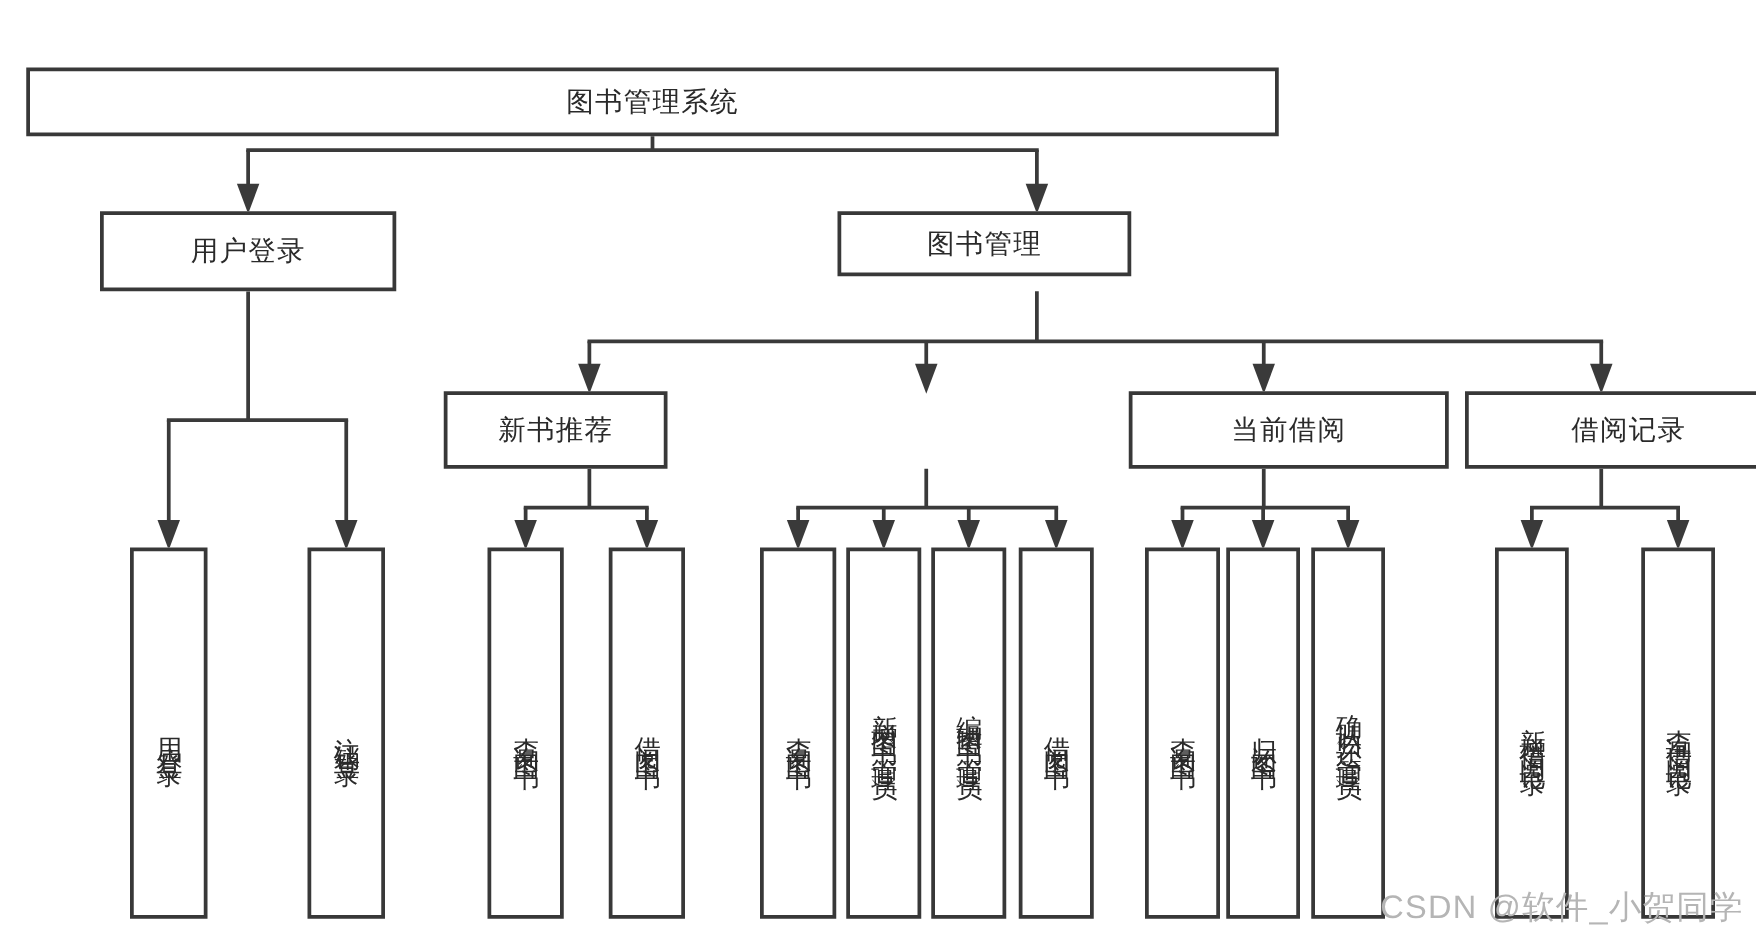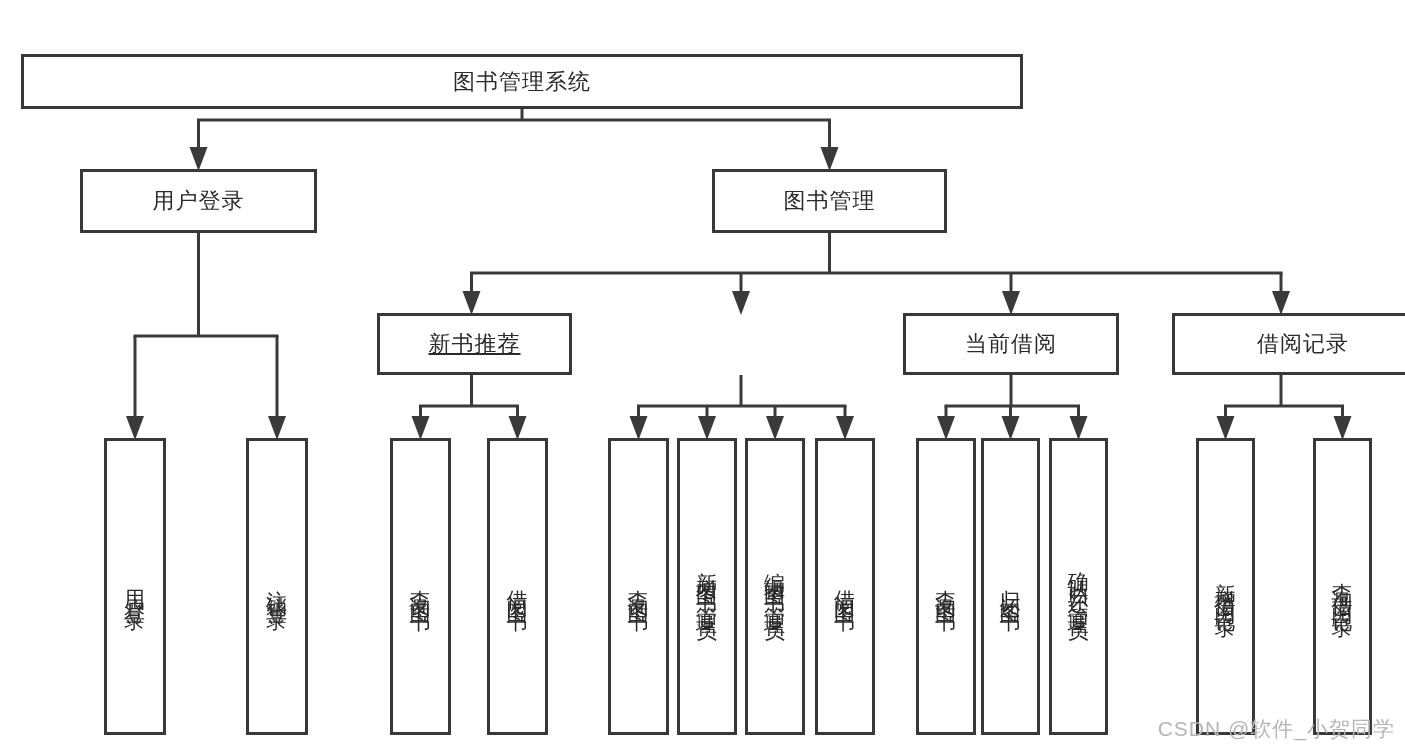--- a/index.html
+++ b/index.html
@@ -25,21 +25,21 @@
     text-orientation:mixed;
     letter-spacing:7px;
     font-size:21px;
     white-space:normal;
     line-height:1;
   }
   .watermark{
     position:absolute;
     right:10px;
     bottom:4px;
-    font-size:21px;
+    font-size:26px;
     color:#b5b5b5;
     z-index:2;
     letter-spacing:1px;
   }
 </style>
 </head>
 <body>
 
 <div class="canvas" id="canvas">
   <svg class="connectors" id="connectors" width="1405" height="747">
@@ -96,27 +96,27 @@
       <line x1="1342.5" y1="406" x2="1342.5" y2="418" stroke="#3a3a3a" stroke-width="3"></line>
       <polygon points="1333.5,416 1351.5,416 1342.5,440" fill="#3a3a3a"></polygon>
     </svg>
   <div class="watermark">CSDN @软件_小贺同学</div>
 <div class="node" style="left: 21px; top: 13px; width: 1002px; height: 55px; margin-top: 41px;">
       <span class="label">图书管理系统</span>
     </div>
     <div class="node" style="left: 80px; top: 169px; width: 237px; height: 64px;">
       <span class="label">用户登录</span>
     </div>
-    <div class="node" style="left: 712px; top: 169px; width: 235px; height: 64px;">
+    <div class="node" style="left: 670px; top: 169px; width: 235px; height: 52px;">
       <span class="label">图书管理</span>
     </div>
-    <div class="node" style="left: 377px; top: 313px; width: 195px; height: 62px; text-decoration: underline;">
+    <div class="node" style="left: 355px; top: 313px; width: 179px; height: 62px;">
       <span class="label">新书推荐</span>
     </div>
-    <div class="node" style="left: 903px; top: 313px; width: 216px; height: 62px;">
+    <div class="node" style="left: 903px; top: 313px; width: 256px; height: 62px;">
       <span class="label">当前借阅</span>
     </div>
     <div class="node" style="left: 1172px; top: 313px; width: 262px; height: 62px;">
       <span class="label">借阅记录</span>
     </div>
     <div class="node v" style="left: 104px; top: 438px; width: 62px; height: 297px;">
       <span class="label">用户登录</span>
     </div>
     <div class="node v" style="left: 246px; top: 438px; width: 62px; height: 297px;">
       <span class="label">注销登录</span>

